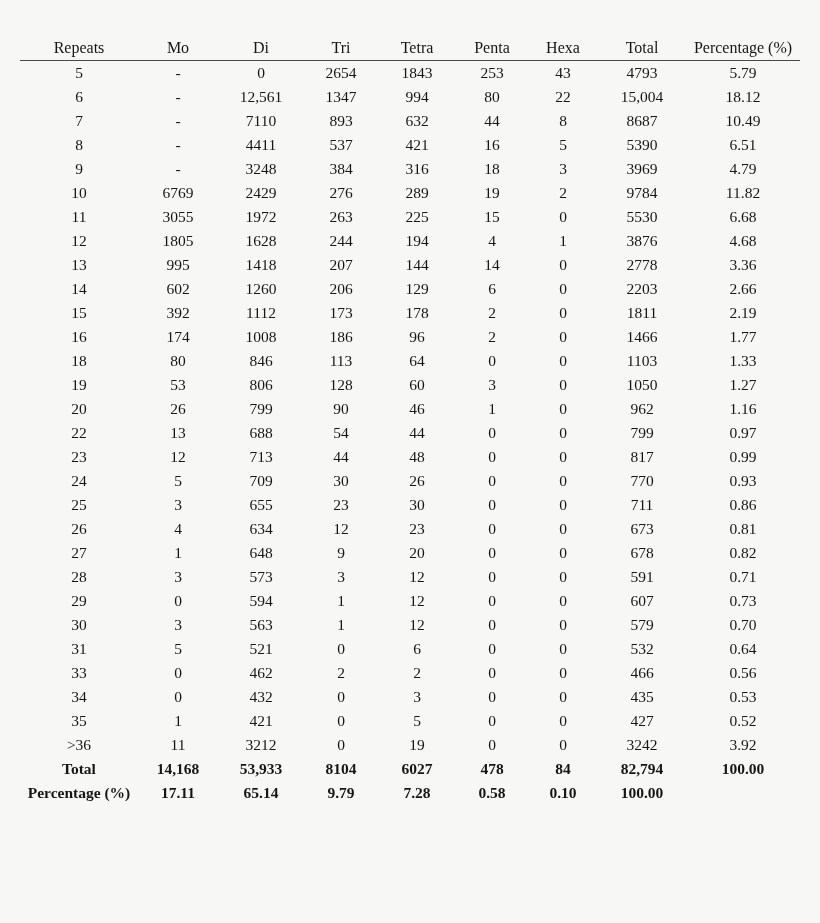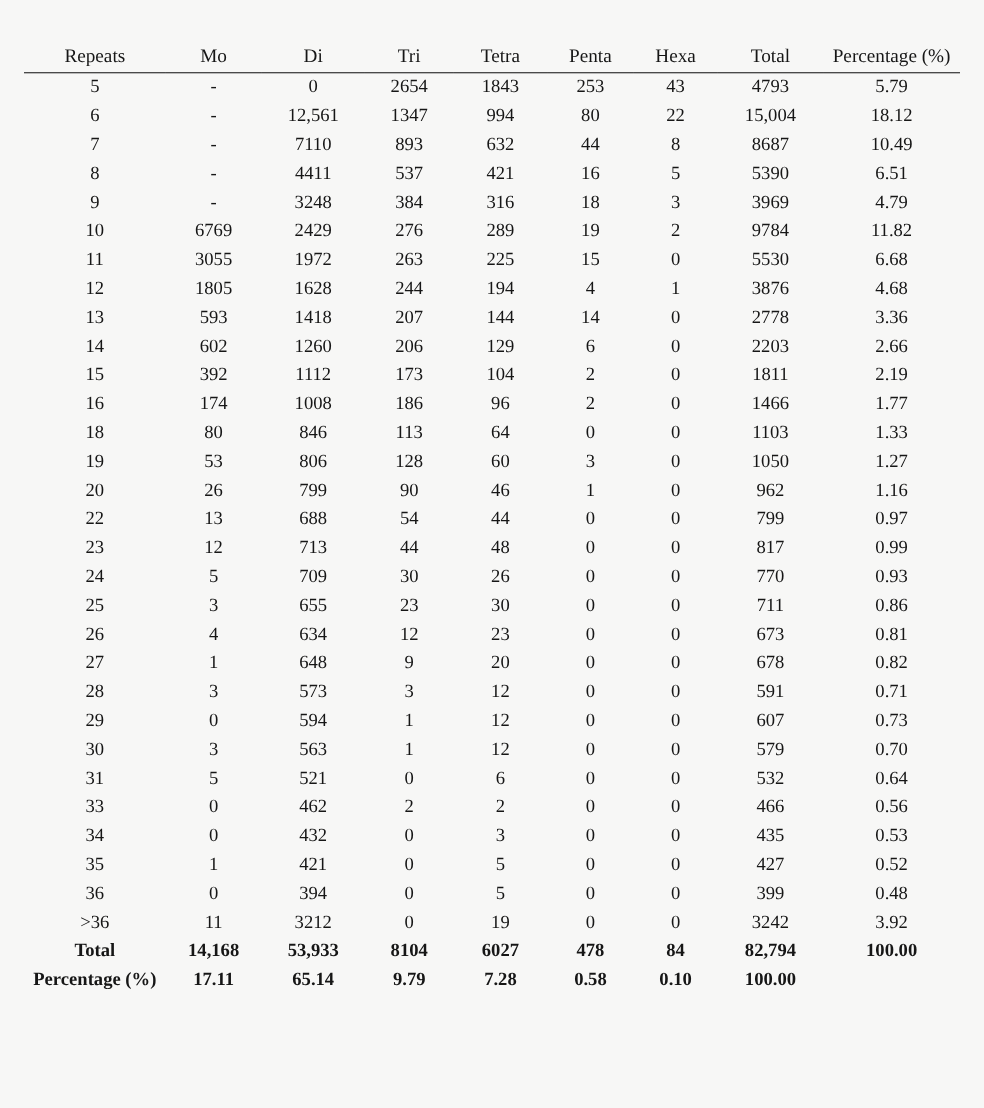--- a/index.html
+++ b/index.html
@@ -187,21 +187,21 @@
           <td>1628</td>
           <td>244</td>
           <td>194</td>
           <td>4</td>
           <td>1</td>
           <td>3876</td>
           <td>4.68</td>
         </tr>
         <tr class="data-row">
           <td class="row-label">13</td>
-          <td>593</td>
+          <td>995</td>
           <td>1418</td>
           <td>207</td>
           <td>144</td>
           <td>14</td>
           <td>0</td>
           <td>2778</td>
           <td>3.36</td>
         </tr>
         <tr class="data-row">
           <td class="row-label">14</td>
@@ -212,21 +212,21 @@
           <td>6</td>
           <td>0</td>
           <td>2203</td>
           <td>2.66</td>
         </tr>
         <tr class="data-row">
           <td class="row-label">15</td>
           <td>392</td>
           <td>1112</td>
           <td>173</td>
-          <td>104</td>
+          <td>178</td>
           <td>2</td>
           <td>0</td>
           <td>1811</td>
           <td>2.19</td>
         </tr>
         <tr class="data-row">
           <td class="row-label">16</td>
           <td>174</td>
           <td>1008</td>
           <td>186</td>
@@ -404,31 +404,20 @@
         <tr class="data-row">
           <td class="row-label">35</td>
           <td>1</td>
           <td>421</td>
           <td>0</td>
           <td>5</td>
           <td>0</td>
           <td>0</td>
           <td>427</td>
           <td>0.52</td>
-        </tr>
-        <tr class="data-row">
-          <td class="row-label">36</td>
-          <td>0</td>
-          <td>394</td>
-          <td>0</td>
-          <td>5</td>
-          <td>0</td>
-          <td>0</td>
-          <td>399</td>
-          <td>0.48</td>
         </tr>
         <tr class="data-row">
           <td class="row-label">&gt;36</td>
           <td>11</td>
           <td>3212</td>
           <td>0</td>
           <td>19</td>
           <td>0</td>
           <td>0</td>
           <td>3242</td>

